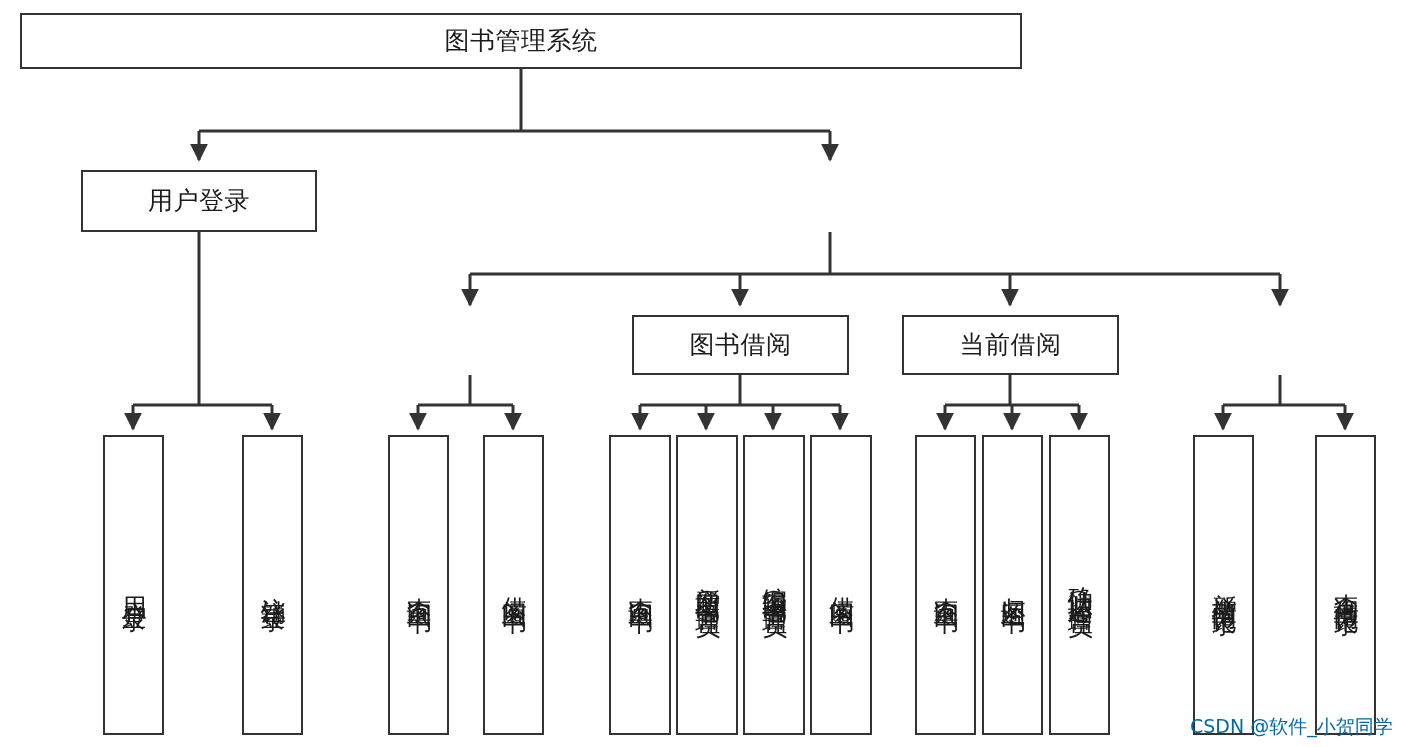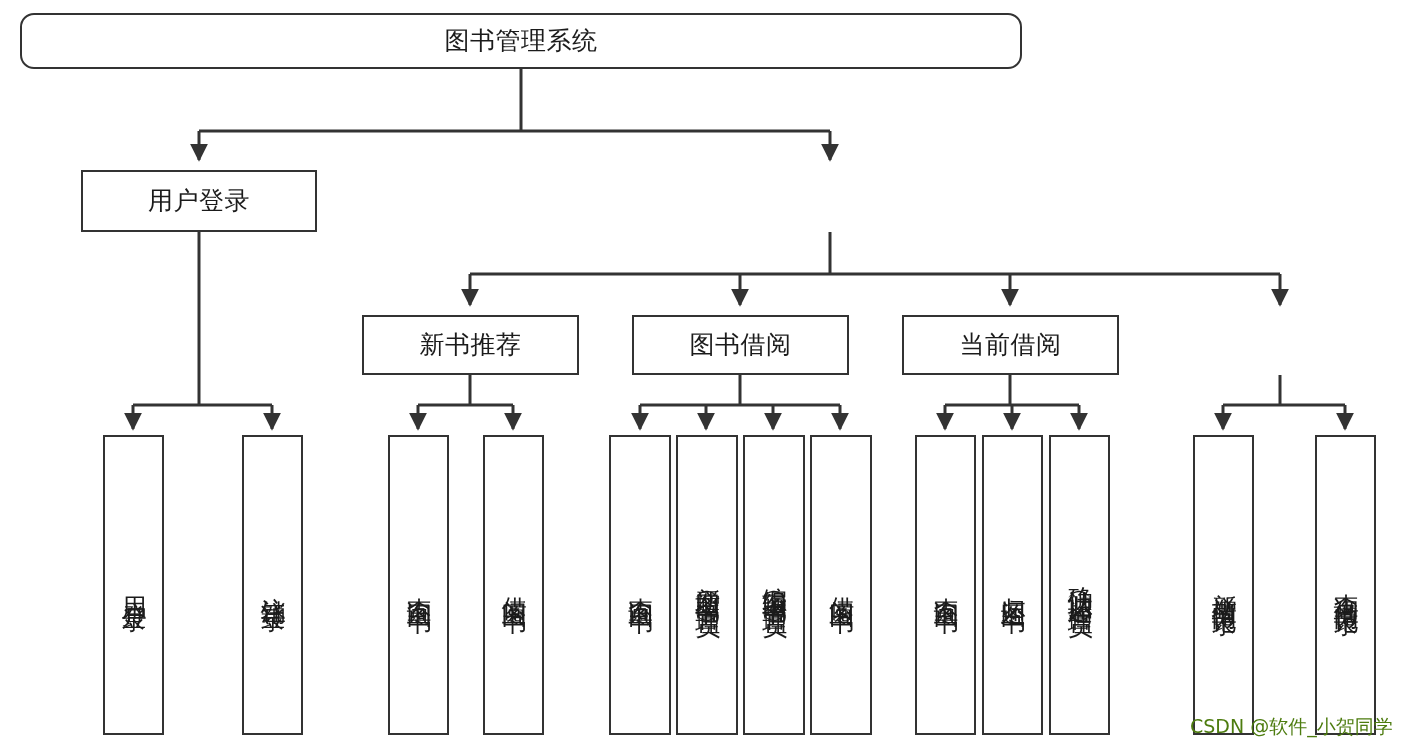--- a/index.html
+++ b/index.html
@@ -60,21 +60,21 @@
     font-size: 25px;
     line-height: 1.05;
     letter-spacing: 4px;
     max-height: 100%;
   }
   .watermark {
     position: absolute;
     left: 1190px;
     top: 714px;
     font-size: 19px;
-    color: #4d7c0f;
+    color: #0369a1;
     white-space: nowrap;
     font-family: "DejaVu Sans", "Liberation Sans", sans-serif;
   }
 </style>
 </head>
 <body>
 
 <div id="diagram-root">
 
   <svg class="edges" viewBox="0 0 1405 747" xmlns="http://www.w3.org/2000/svg">
@@ -120,31 +120,28 @@
       <path d="M 1012 405 L 1012 429" marker-end="url(#arrow)"></path>
       <path d="M 1079 405 L 1079 429" marker-end="url(#arrow)"></path>
 
       <path d="M 1280 375 L 1280 405"></path>
       <path d="M 1223 405 L 1345 405"></path>
       <path d="M 1223 405 L 1223 429" marker-end="url(#arrow)"></path>
       <path d="M 1345 405 L 1345 429" marker-end="url(#arrow)"></path>
     </g>
   </svg>
 
-  <div class="node horiz" style="left:20px; top:13px; width:1002px; height:56px;border-radius:14px;">
+  <div class="node horiz" style="left:20px; top:13px; width:1002px; height:56px;">
     <span class="node-label">图书管理系统</span>
   </div>
 
   <div class="node horiz" style="left:81px; top:170px; width:236px; height:62px;">
     <span class="node-label">用户登录</span>
   </div>
 
-  <div class="node horiz" style="left:362px; top:315px; width:217px; height:60px;">
-    <span class="node-label">新书推荐</span>
-  </div>
   <div class="node horiz" style="left:632px; top:315px; width:217px; height:60px;">
     <span class="node-label">图书借阅</span>
   </div>
   <div class="node horiz" style="left:902px; top:315px; width:217px; height:60px;align-items:center;">
     <span class="node-label">当前借阅</span>
   </div>
 
   <div class="node vert" style="left:103px; top:435px; width:61px; height:300px;">
     <span class="node-label">用户登录</span>
   </div>

